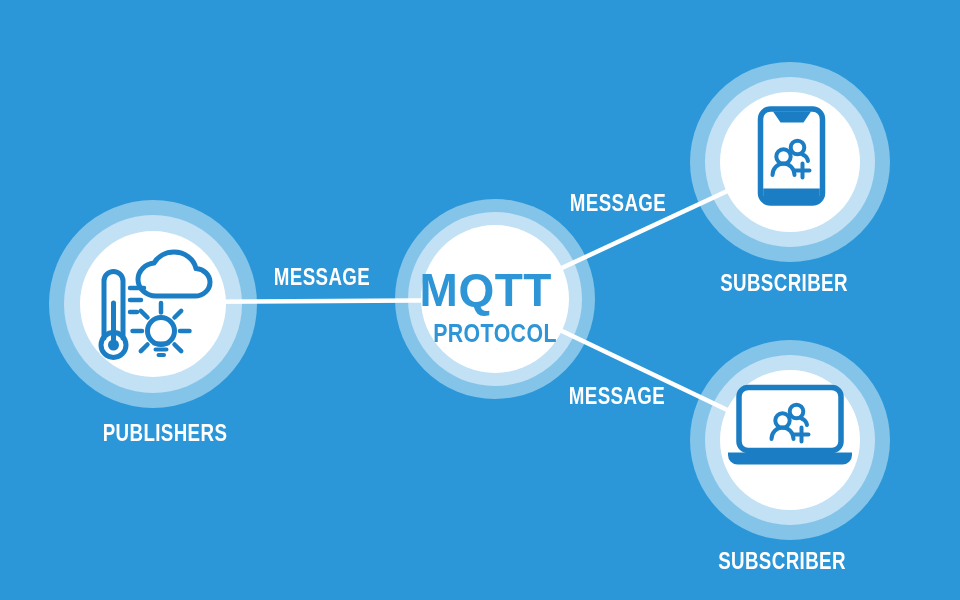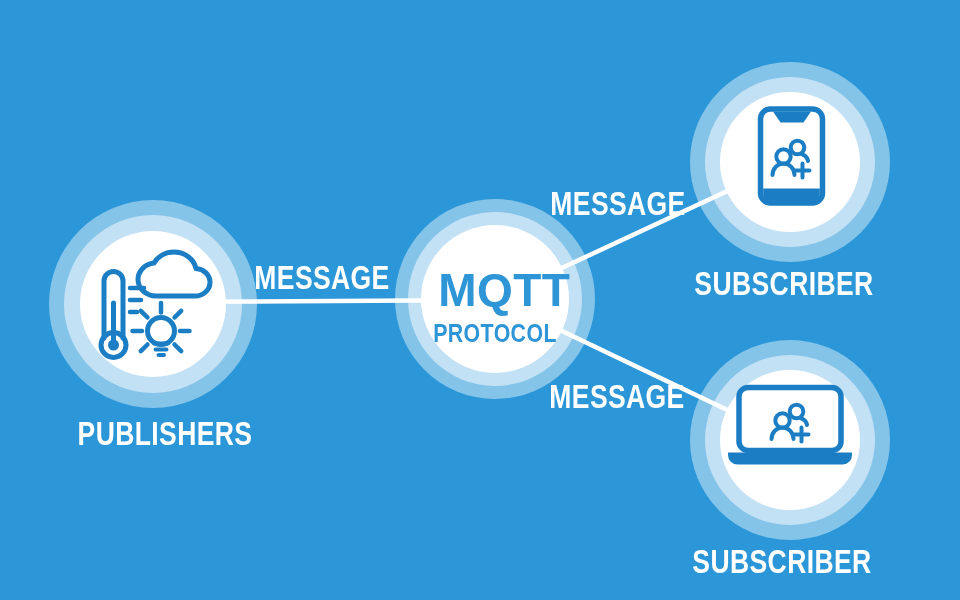--- a/index.html
+++ b/index.html
@@ -9,24 +9,24 @@
     font-family:"Liberation Sans",sans-serif;
   }
   svg.diagram{position:absolute;left:0;top:0;display:block;}
   .ring-o{fill:var(--ring-outer,#85C4E9);}
   .ring-i{fill:var(--ring-inner,#C3E1F5);}
   .node-fill{fill:var(--circle-fill,#FFFFFF);}
   .link{stroke:var(--line,#FFFFFF);stroke-width:4.5;}
   .istroke{stroke:var(--icon-stroke,#1B7EC4);fill:none;stroke-linecap:round;stroke-linejoin:round;}
   .ifill{fill:var(--icon-stroke,#1B7EC4);}
   .label{position:absolute;transform:translate(-50%,-50%);color:var(--label-text,#FFFFFF);
-         font-weight:700;font-size:34px;white-space:nowrap;}
+         font-weight:700;font-size:24px;white-space:nowrap;}
   .label>span{display:inline-block;transform:scaleX(0.78);letter-spacing:.5px;}
   .center-text{position:absolute;left:495px;top:306px;transform:translate(-50%,-50%);
-               text-align:right;color:var(--center-accent,#2E96D6);white-space:nowrap;}
+               text-align:left;color:var(--center-accent,#2E96D6);white-space:nowrap;}
   .center-title{font-size:46px;font-weight:700;line-height:1;letter-spacing:.5px;}
   .center-sub{font-size:26px;font-weight:700;line-height:1;margin-top:7px;}
   .center-sub>span{display:inline-block;transform:scaleX(0.82);letter-spacing:.5px;}
 </style>
 </head>
 <body>
 
 <div class="stage">
 
   <svg class="diagram" width="960" height="600" viewBox="0 0 960 600">

